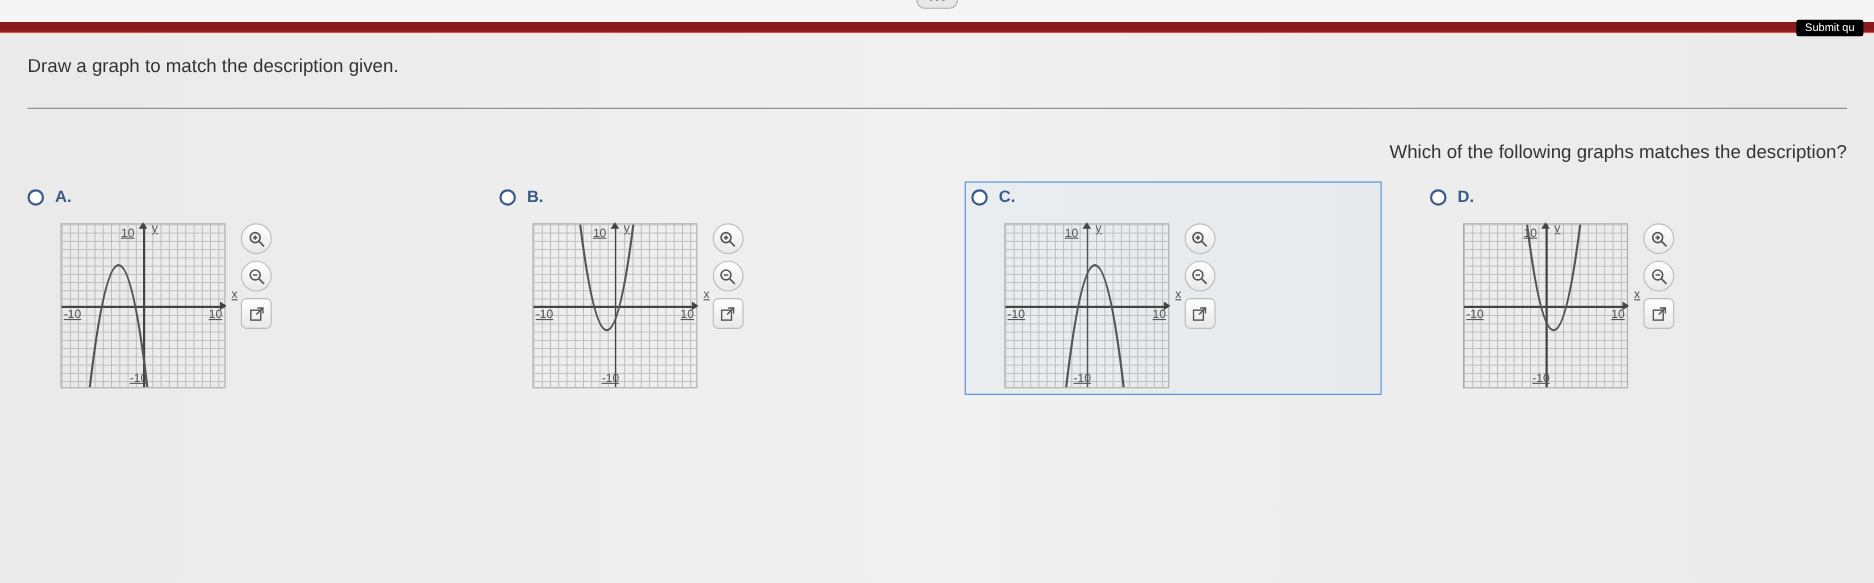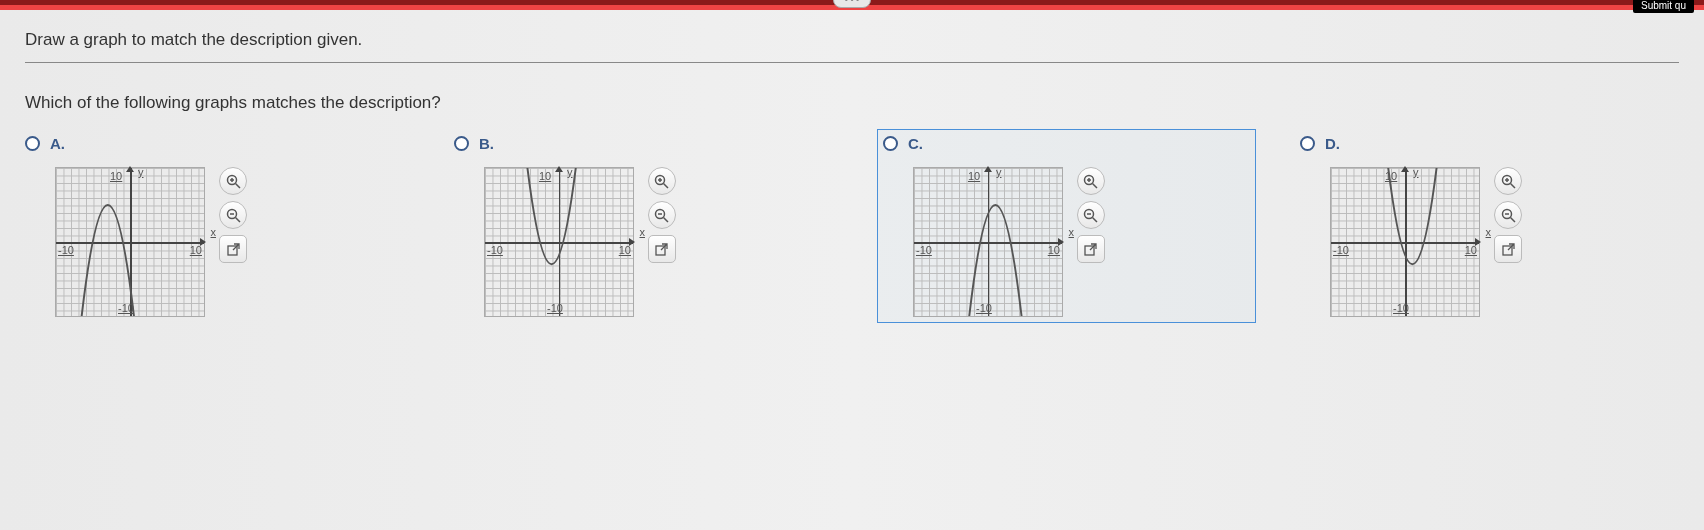--- a/index.html
+++ b/index.html
@@ -6,42 +6,43 @@
     body {
       font-family: Arial, sans-serif;
       background: #f5f5f5;
       width: 1704px;
       height: 530px;
       overflow: hidden;
     }
     .top-bar {
       height: 10px;
       background: #8b1a1a;
-      border-bottom: 5px solid #ef4444;
+      border-bottom: 1px solid #ef4444;
       position: relative;
+      margin-top: 20px;
     }
     .submit-btn {
       position: absolute;
       right: 10px;
       top: -2px;
       background: #000;
       color: #fff;
       padding: 2px 8px;
       font-size: 10px;
       border-radius: 2px;
     }
     .content {
       padding: 20px 25px;
       background: linear-gradient(90deg, #eaeaea 0%, #f0f0f0 50%, #eaeaea 100%);
       height: 520px;
     }
     .instruction {
       color: #333;
       font-size: 17px;
-      margin-bottom: 12px;
+      margin-bottom: 28px;
     }
     .description {
       color: #333;
       font-size: 16px;
       padding-left: 18px;
       margin-bottom: 25px;
     }
     .divider {
       border: none;
       border-top: 1px solid #888;
@@ -63,20 +64,21 @@
       justify-content: center;
       font-size: 9px;
       color: #888;
       transform: translateX(-50%);
       cursor: pointer;
     }
     .question {
       color: #333;
       font-size: 17px;
       margin-bottom: 22px;
+      text-align: right;
     }
     .options {
       display: flex;
       gap: 50px;
       padding-left: 0;
     }
     .option {
       display: flex;
       flex-direction: column;
       width: 380px;

